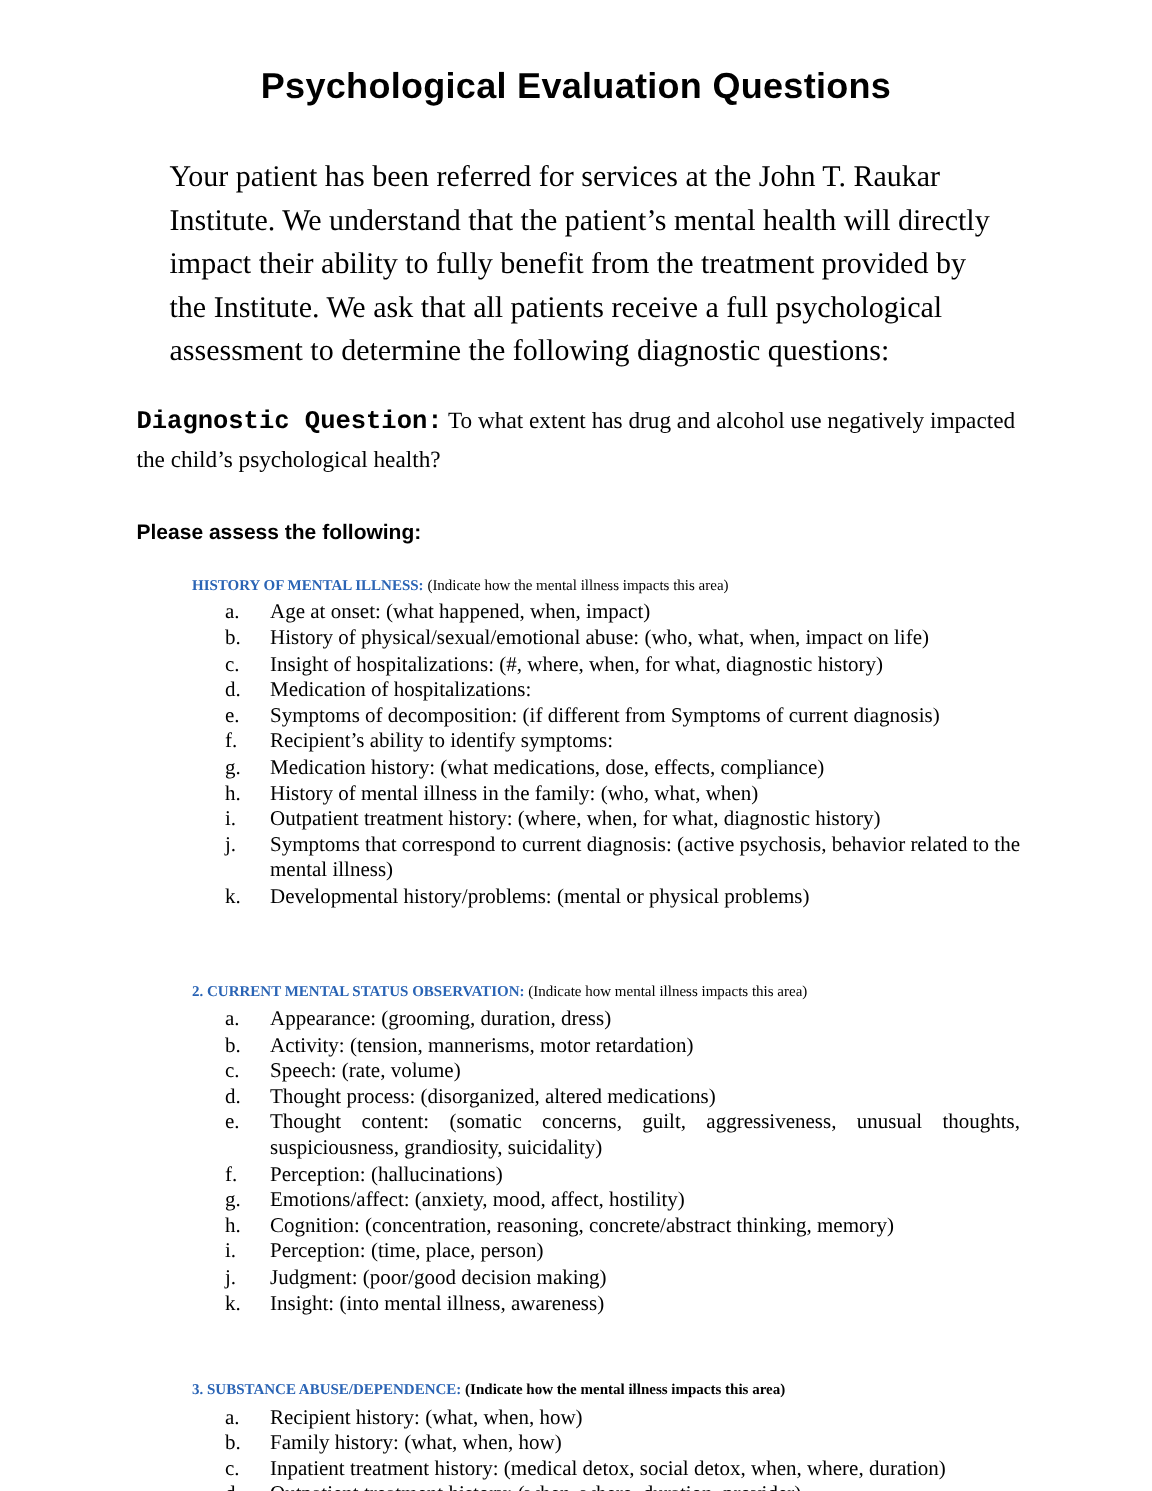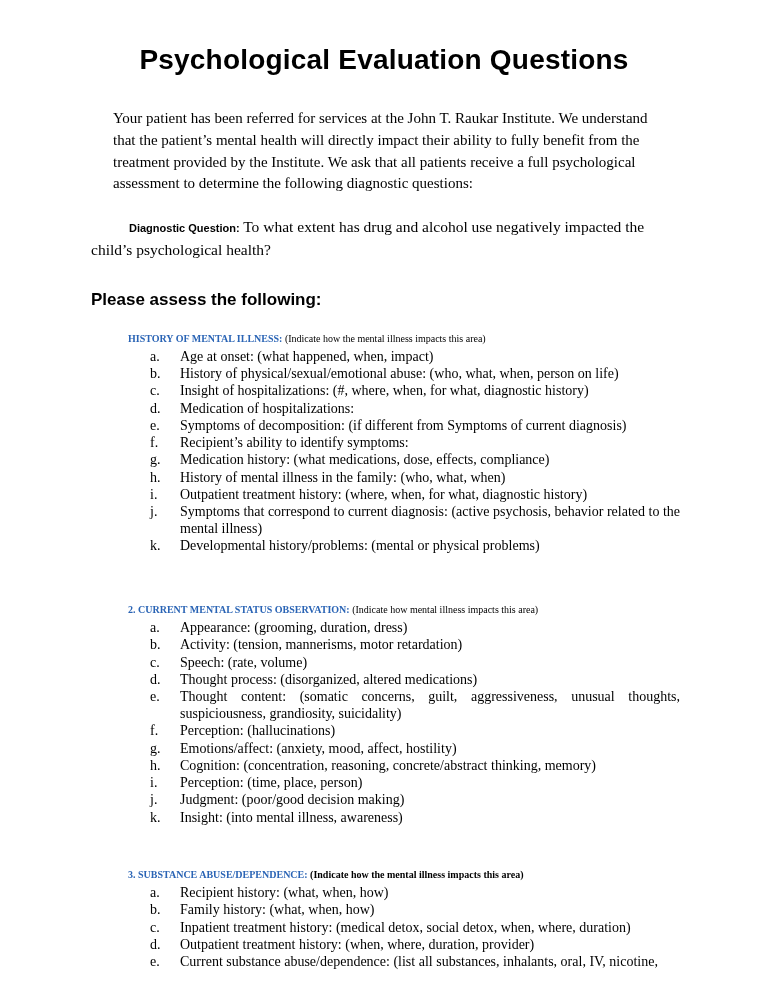--- a/index.html
+++ b/index.html
@@ -11,45 +11,44 @@
     margin: 0 auto;
     background: #ffffff;
     font-family: "Liberation Serif", serif;
     color: #000000;
     position: relative;
     overflow: hidden;
   }
   .doc-title {
     font-family: "Liberation Sans", sans-serif;
     font-weight: bold;
-    font-size: 28px;
+    font-size: 24px;
     text-align: center;
     margin: 44px 60px 4px 60px;
     letter-spacing: 0.2px;
   }
   .intro {
     margin: 32px 106px 0 113px;
-    font-size: 15px;
+    font-size: 20px;
     line-height: 1.45;
   }
   .diagnostic {
     margin: 20px 90px 0 91px;
     font-size: 15.5px;
     line-height: 1.5;
   }
   .diagnostic .dx-label {
-    font-family: Liberation Sans, sans-serif;
-    font-weight: bold;
-    font-size: 11px;
-    margin-left: 38px;
+    font-family: Liberation Mono, monospace;
+    font-weight: bold;
+    font-size: 17px;
   }
   .assess-heading {
     font-family: "Liberation Sans", sans-serif;
     font-weight: bold;
-    font-size: 17px;
+    font-size: 14px;
     margin: 28px 90px 0 91px;
   }
   .sections { margin: 22px 88px 0 128px; }
   .section + .section { margin-top: 48px; }
   .section:nth-child(3) { margin-top: 42px; }
   .section-heading {
     font-size: 10px;
     line-height: 1.35;
     padding-left: 52px;
     text-indent: -52px;
@@ -91,21 +90,21 @@
 
   <div class="sections">
       <div class="section">
         <div class="section-heading"><span class="sec-title">HISTORY OF MENTAL ILLNESS: </span><span class="sec-note">(Indicate how the mental illness impacts this area)</span></div>
         <div class="list-item">
           <span class="item-letter">a.</span>
           <span class="item-text">Age at onset: (what happened, when, impact)</span>
         </div>
         <div class="list-item">
           <span class="item-letter">b.</span>
-          <span class="item-text">History of physical/sexual/emotional abuse: (who, what, when, person on life)</span>
+          <span class="item-text">History of physical/sexual/emotional abuse: (who, what, when, impact on life)</span>
         </div>
         <div class="list-item">
           <span class="item-letter">c.</span>
           <span class="item-text">Insight of hospitalizations: (#, where, when, for what, diagnostic history)</span>
         </div>
         <div class="list-item">
           <span class="item-letter">d.</span>
           <span class="item-text">Medication of hospitalizations:</span>
         </div>
         <div class="list-item">

